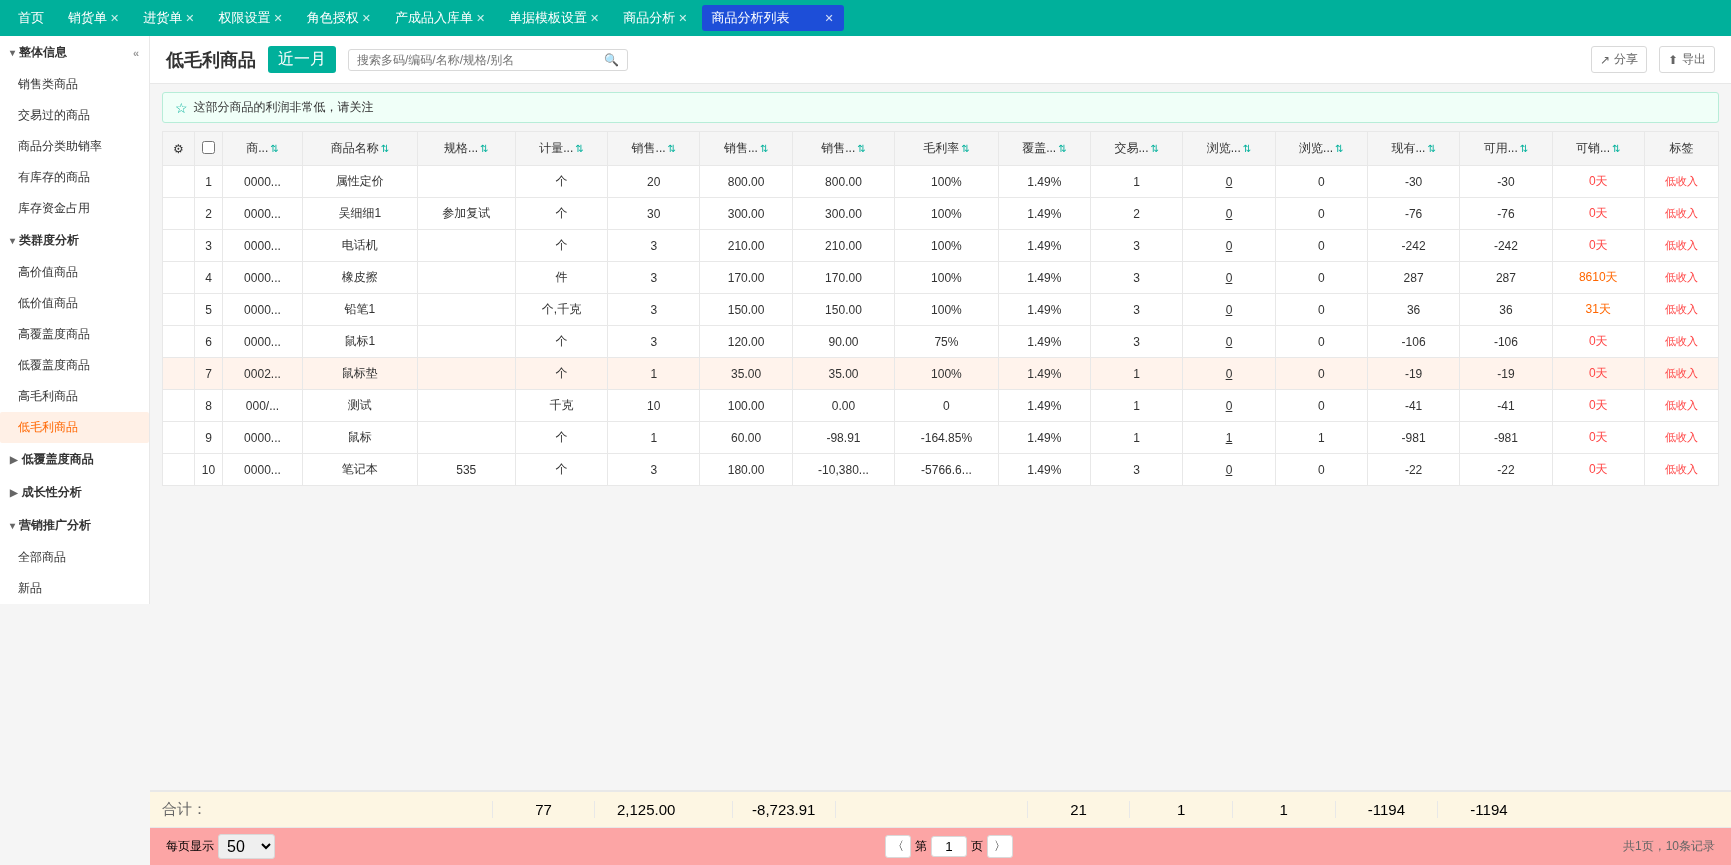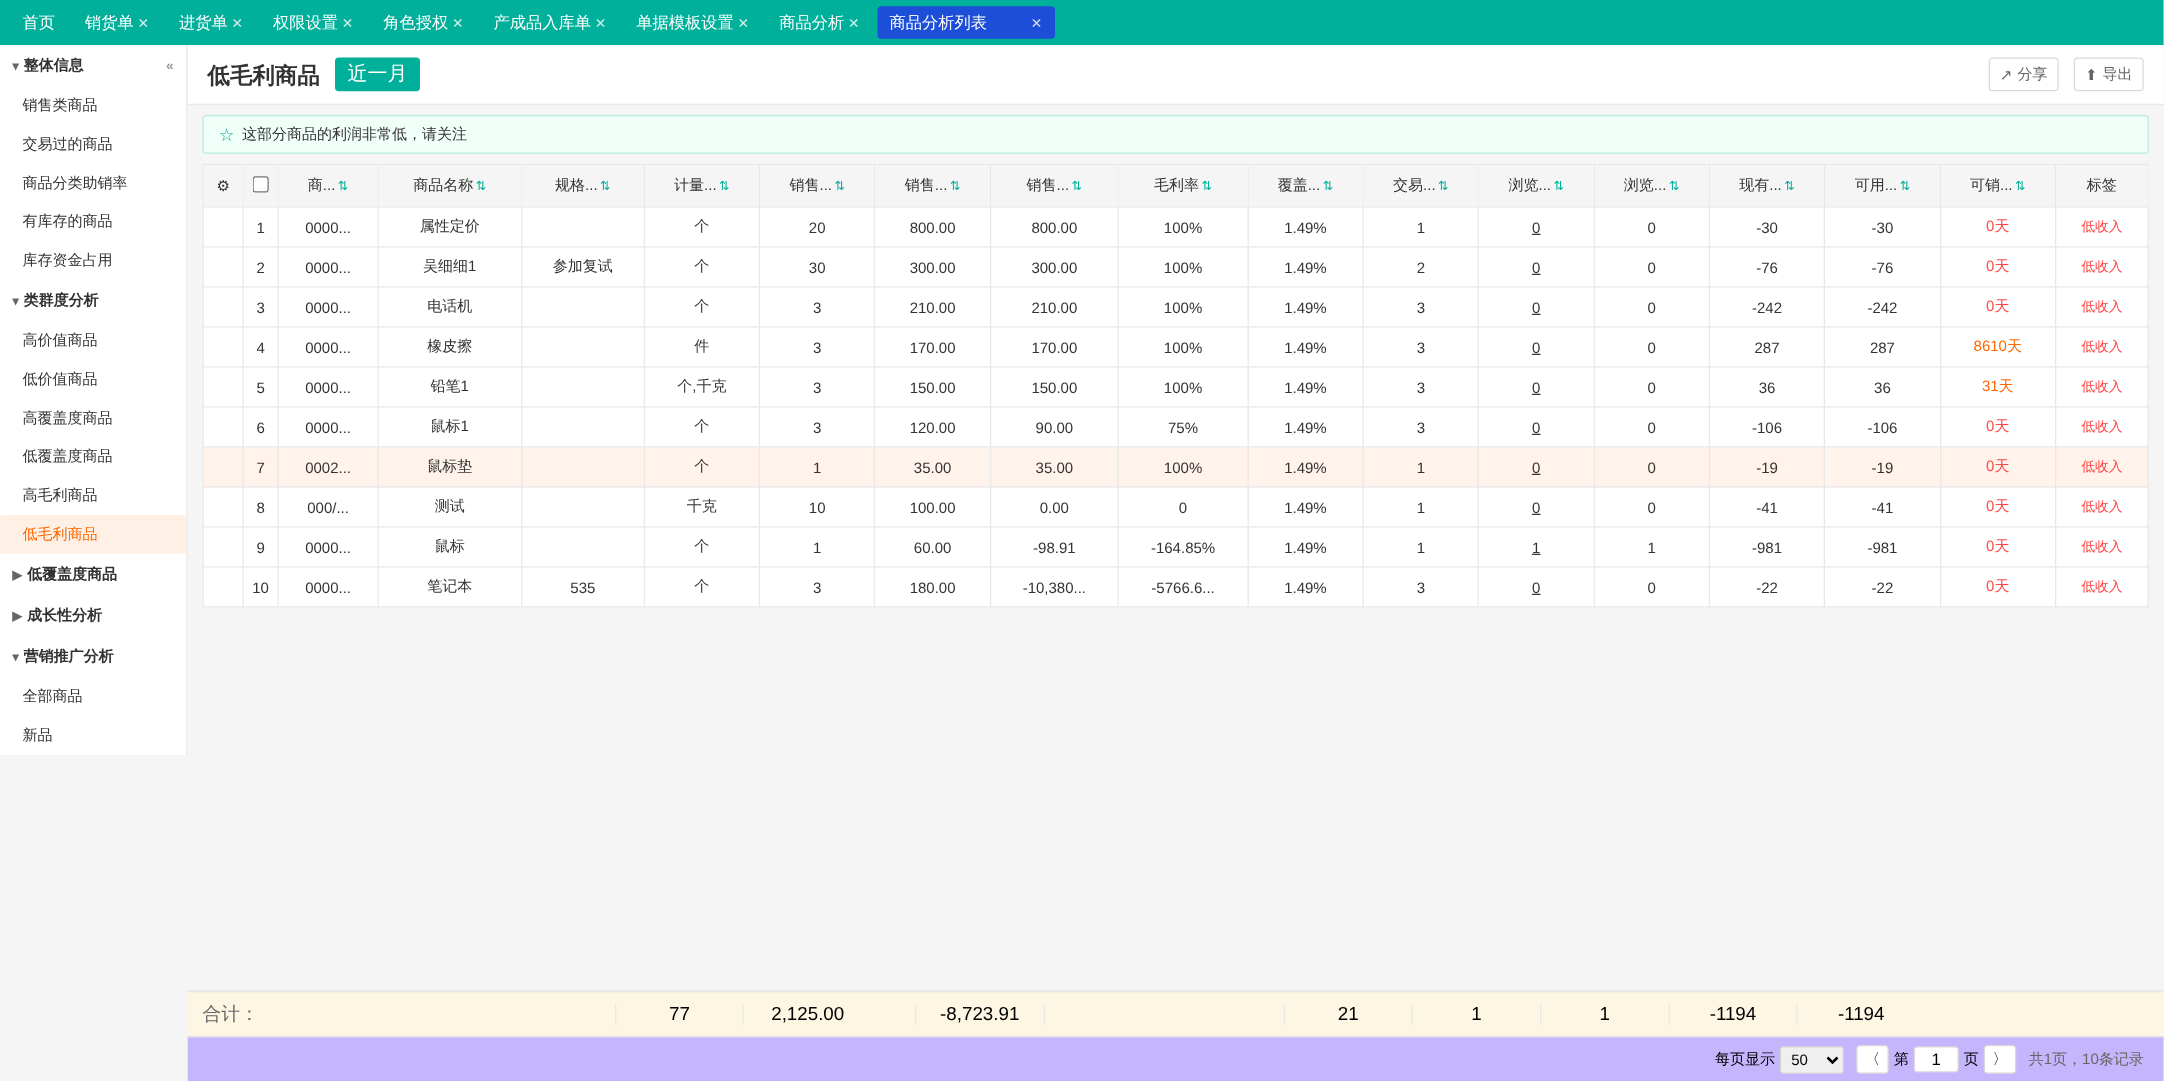--- a/index.html
+++ b/index.html
@@ -164,35 +164,35 @@
       padding: 8px 12px;
       display: flex;
       align-items: center;
       gap: 8px;
       font-size: 15px;
     }
     .total-label { color: #666; margin-right: 8px; }
 
     
     .pagination-bar {
-      background: #c4b5fd;
+      background: #fca5a5;
       border-top: 1px solid #e8e8e8;
       padding: 6px 16px;
       display: flex;
       align-items: center;
-      justify-content: flex-end;
+      justify-content: space-between;
       gap: 10px;
       font-size: 12px;
     }
     .per-page-select { display: flex; align-items: center; gap: 4px; }
     select {
       border: 1px solid #d9d9d9;
       border-radius: 3px;
       padding: 2px 4px;
-      font-size: 12px;
+      font-size: 16px;
     }
     .pagination-nav { display: flex; align-items: center; gap: 4px; }
     .page-btn {
       border: 1px solid #d9d9d9;
       background: #fff;
       border-radius: 3px;
       padding: 2px 6px;
       cursor: pointer;
       font-size: 12px;
     }
@@ -288,20 +288,24 @@
       <div class="sidebar-item">全部商品</div>
       <div class="sidebar-item">新品</div>
     </div>
   </div>
 
   <div class="content">
 
     <div class="page-header">
       <h2 class="page-title">低毛利商品</h2>
       <button class="time-filter-btn">近一月</button>
+      <div class="search-box">
+        <input type="text" placeholder="搜索多码/编码/名称/规格/别名" style="">
+        <span style="color:#999;cursor:pointer;">🔍</span>
+      </div>
       <div class="header-actions">
         <button class="action-btn">
           <span>↗</span>
           <span>分享</span>
         </button>
         <button class="action-btn">
           <span>⬆</span>
           <span>导出</span>
         </button>
       </div>

